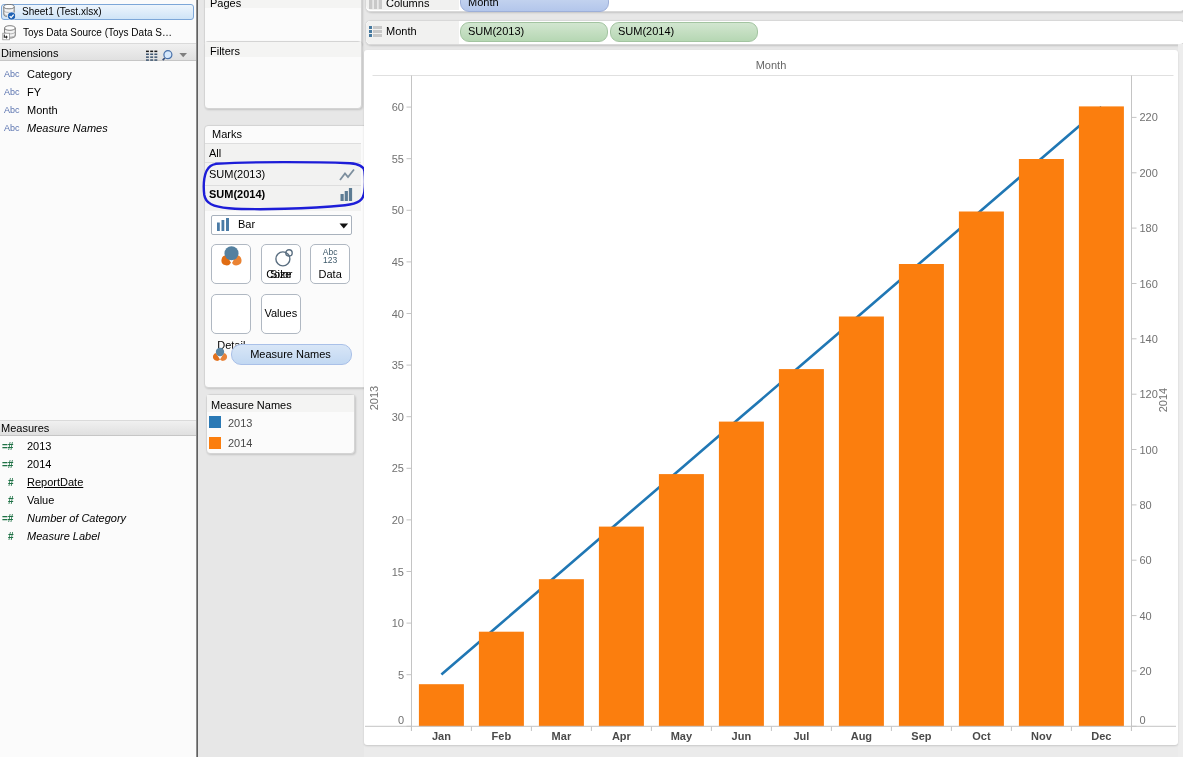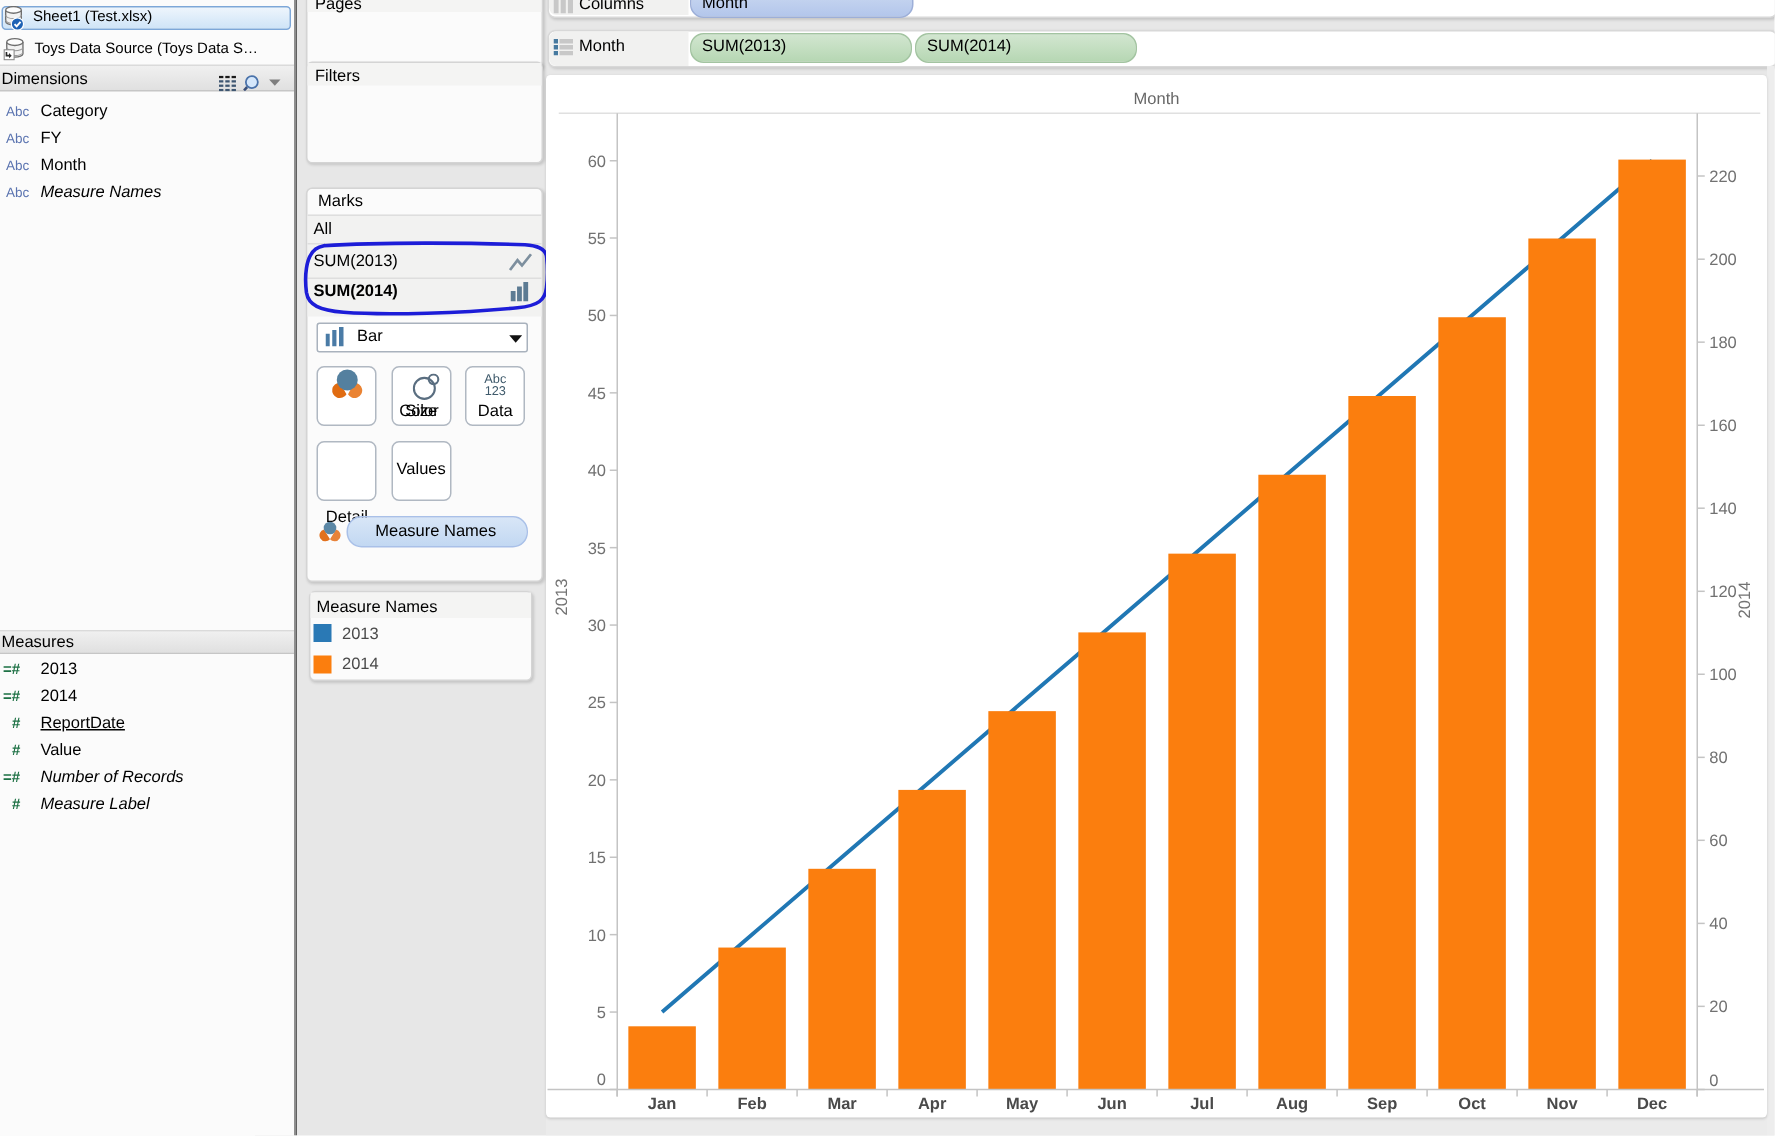--- a/index.html
+++ b/index.html
@@ -75,35 +75,35 @@
 
 <div class="txt" style="left:2px;top:440px;line-height:13px;color:#1e7145;font-weight:bold;font-size:10px;">=#</div>
 <div class="txt" style="left:27px;top:440px;line-height:13px;">2013</div>
 <div class="txt" style="left:2px;top:458px;line-height:13px;color:#1e7145;font-weight:bold;font-size:10px;">=#</div>
 <div class="txt" style="left:27px;top:458px;line-height:13px;">2014</div>
 <div class="txt" style="left:8px;top:476px;line-height:13px;color:#1e7145;font-weight:bold;font-size:10px;">#</div>
 <div class="txt" style="left:27px;top:476px;line-height:13px;text-decoration:underline;">ReportDate</div>
 <div class="txt" style="left:8px;top:494px;line-height:13px;color:#1e7145;font-weight:bold;font-size:10px;">#</div>
 <div class="txt" style="left:27px;top:494px;line-height:13px;">Value</div>
 <div class="txt" style="left:2px;top:512px;line-height:13px;color:#1e7145;font-weight:bold;font-size:10px;">=#</div>
-<div class="txt" style="left:27px;top:512px;line-height:13px;font-style:italic;">Number of Records</div>
+<div class="txt" style="left:27px;top:512px;line-height:13px;font-style:italic;">Number of Category</div>
 <div class="txt" style="left:8px;top:530px;line-height:13px;color:#1e7145;font-weight:bold;font-size:10px;">#</div>
 <div class="txt" style="left:27px;top:530px;line-height:13px;font-style:italic;">Measure Label</div>
 
 <div class="card" style="left:204px;top:-26px;width:156px;height:70px;">
   <div class="hdrband" style="height:33px;"></div>
   <div class="txt" style="left:5px;top:22px;line-height:13px;">Pages</div>
 </div>
 
 <div class="card" style="left:204px;top:41px;width:156px;height:66px;">
   <div class="hdrband" style="height:15px;"></div>
   <div class="txt" style="left:5px;top:3px;line-height:13px;">Filters</div>
 </div>
 
-<div class="card" style="left:204px;top:125px;width:156px;height:261px;">
+<div class="card" style="left:204px;top:125px;width:156px;height:261px;padding-left:28px;">
   <div class="txt" style="left:7px;top:2px;line-height:13px;">Marks</div>
   <div class="abs" style="left:0;top:17px;width:156px;height:67px;background:#f2f2f1;border-top:1px solid #dedede;"></div>
   <div class="txt" style="left:4px;top:21px;line-height:13px;">All</div>
   <div class="abs" style="left:0;top:36px;width:156px;height:1px;background:#dedede;"></div>
   <div class="txt" style="left:4px;top:42px;line-height:13px;">SUM(2013)</div>
   <svg class="abs" style="left:134px;top:42px;" width="16" height="14" viewBox="0 0 16 14">
     <path d="M1 12 L6 5.5 L9 9 L15 1.5" fill="none" stroke="#7d8f9e" stroke-width="1.8"></path>
   </svg>
   <div class="abs" style="left:0;top:59px;width:156px;height:1px;background:#dedede;"></div>
   <div class="txt" style="left:4px;top:62px;line-height:13px;font-weight:bold;">SUM(2014)</div>

